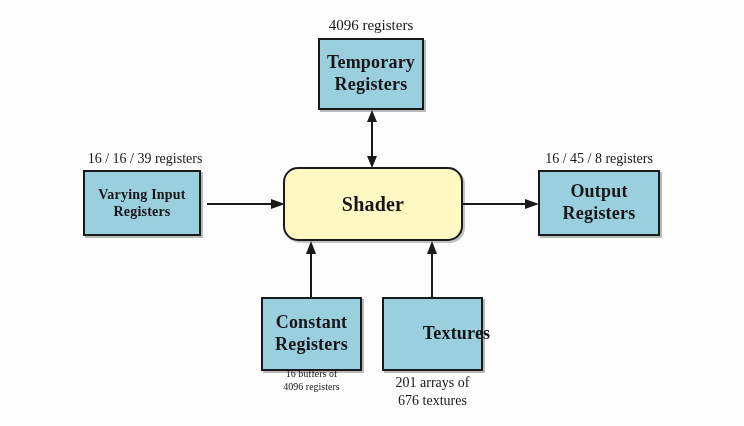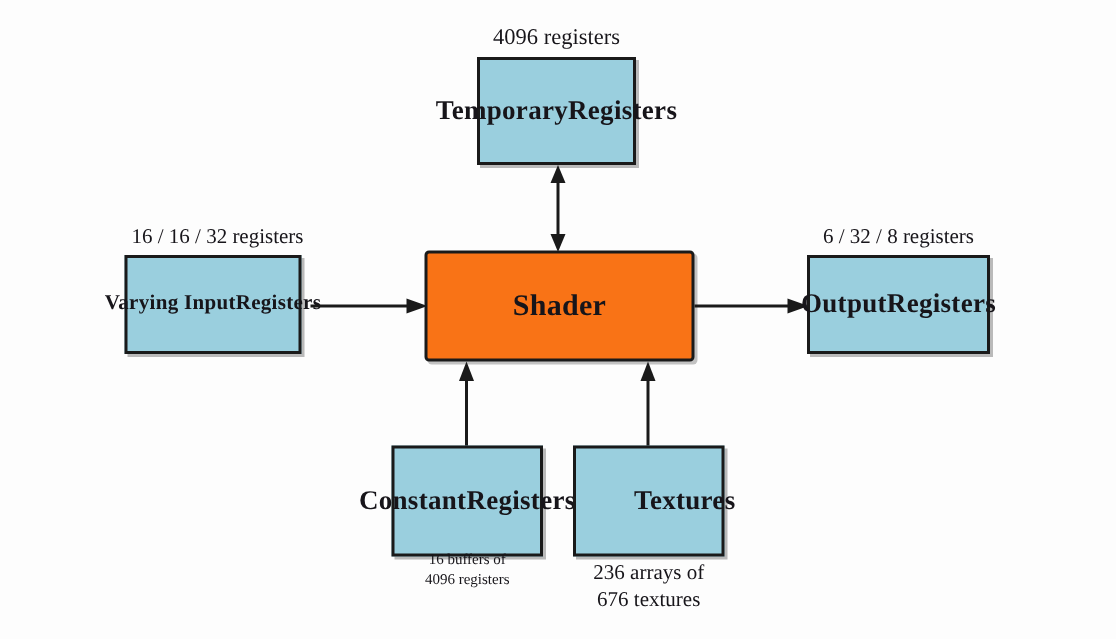--- a/index.html
+++ b/index.html
@@ -16,35 +16,35 @@
     overflow: hidden;
   }
 
   
   .node {
     position: absolute;
     box-sizing: border-box;
     border: 2px solid #1a1a1a;
     background: #9ACFDE;
     display: flex;
-    flex-direction: row;
+    flex-direction: column;
     align-items: center;
     justify-content: center;
     color: #17151a;
     font-weight: bold;
     letter-spacing: .2px;
     line-height: 1.22;
     text-align: center;
     box-shadow: 2px 2px 0 rgba(60,60,60,.35);
   }
   .node .line { display: block; white-space: nowrap; }
 
   .node.vm {
-    background: #f97316;
-    border-radius: 3px;
+    background: #fef9c3;
+    border-radius: 15px;
     box-shadow: 2px 2px 0 rgba(60,60,60,.30);
   }
 
   
   .caption {
     position: absolute;
     color: #17151a;
     font-weight: normal;
     text-align: center;
     line-height: 1.25;
@@ -72,21 +72,21 @@
 
   <div class="conn" style="left:364px; top:110px; width:16px; height:58px;">
     <svg width="16" height="58" viewBox="0 0 16 58">
       <line x1="8" y1="5" x2="8" y2="53" stroke="#1a1a1a" stroke-width="2"></line>
       <polygon points="8,0 13,12 3,12" fill="#1a1a1a"></polygon>
       <polygon points="8,58 13,46 3,46" fill="#1a1a1a"></polygon>
     </svg>
   </div>
 
   <div class="caption" style="left:78px; top:150px; width:134px; font-size:14px;">
-    <span class="line">16 / 16 / 32 registers</span>
+    <span class="line">16 / 16 / 39 registers</span>
   </div>
 
   <div class="node" style="left:83px; top:170px; width:118px; height:66px; font-size:14px;align-items:center;">
     <span class="line">Varying Input</span>
     <span class="line">Registers</span>
   </div>
 
   <div class="conn" style="left:207px; top:197px; width:78px; height:14px;">
     <svg width="78" height="14" viewBox="0 0 78 14">
       <line x1="0" y1="7" x2="72" y2="7" stroke="#1a1a1a" stroke-width="2"></line>
@@ -99,21 +99,21 @@
   </div>
 
   <div class="conn" style="left:463px; top:197px; width:76px; height:14px;">
     <svg width="76" height="14" viewBox="0 0 76 14">
       <line x1="0" y1="7" x2="70" y2="7" stroke="#1a1a1a" stroke-width="2"></line>
       <polygon points="76,7 62,12 62,2" fill="#1a1a1a"></polygon>
     </svg>
   </div>
 
   <div class="caption" style="left:534px; top:150px; width:130px; font-size:14px;">
-    <span class="line">6 / 32 / 8 registers</span>
+    <span class="line">16 / 45 / 8 registers</span>
   </div>
 
   <div class="node" style="left:538px; top:170px; width:122px; height:66px; font-size:18px;">
     <span class="line">Output</span>
     <span class="line">Registers</span>
   </div>
 
   <div class="conn" style="left:304px; top:241px; width:14px; height:58px;">
     <svg width="14" height="58" viewBox="0 0 14 58">
       <line x1="7" y1="6" x2="7" y2="58" stroke="#1a1a1a" stroke-width="2"></line>
@@ -136,17 +136,17 @@
   <div class="caption" style="left:251px; top:368px; width:121px; font-size:10px;">
     <span class="line">16 buffers of</span>
     <span class="line">4096 registers</span>
   </div>
 
   <div class="node" style="left:382px; top:297px; width:101px; height:74px; font-size:18px;padding-left:48px;">
     <span class="line">Textures</span>
   </div>
 
   <div class="caption" style="left:377px; top:374px; width:111px; font-size:14px;">
-    <span class="line">236 arrays of</span>
+    <span class="line">201 arrays of</span>
     <span class="line">676 textures</span>
   </div>
 
 </div>
 
 </body></html>

